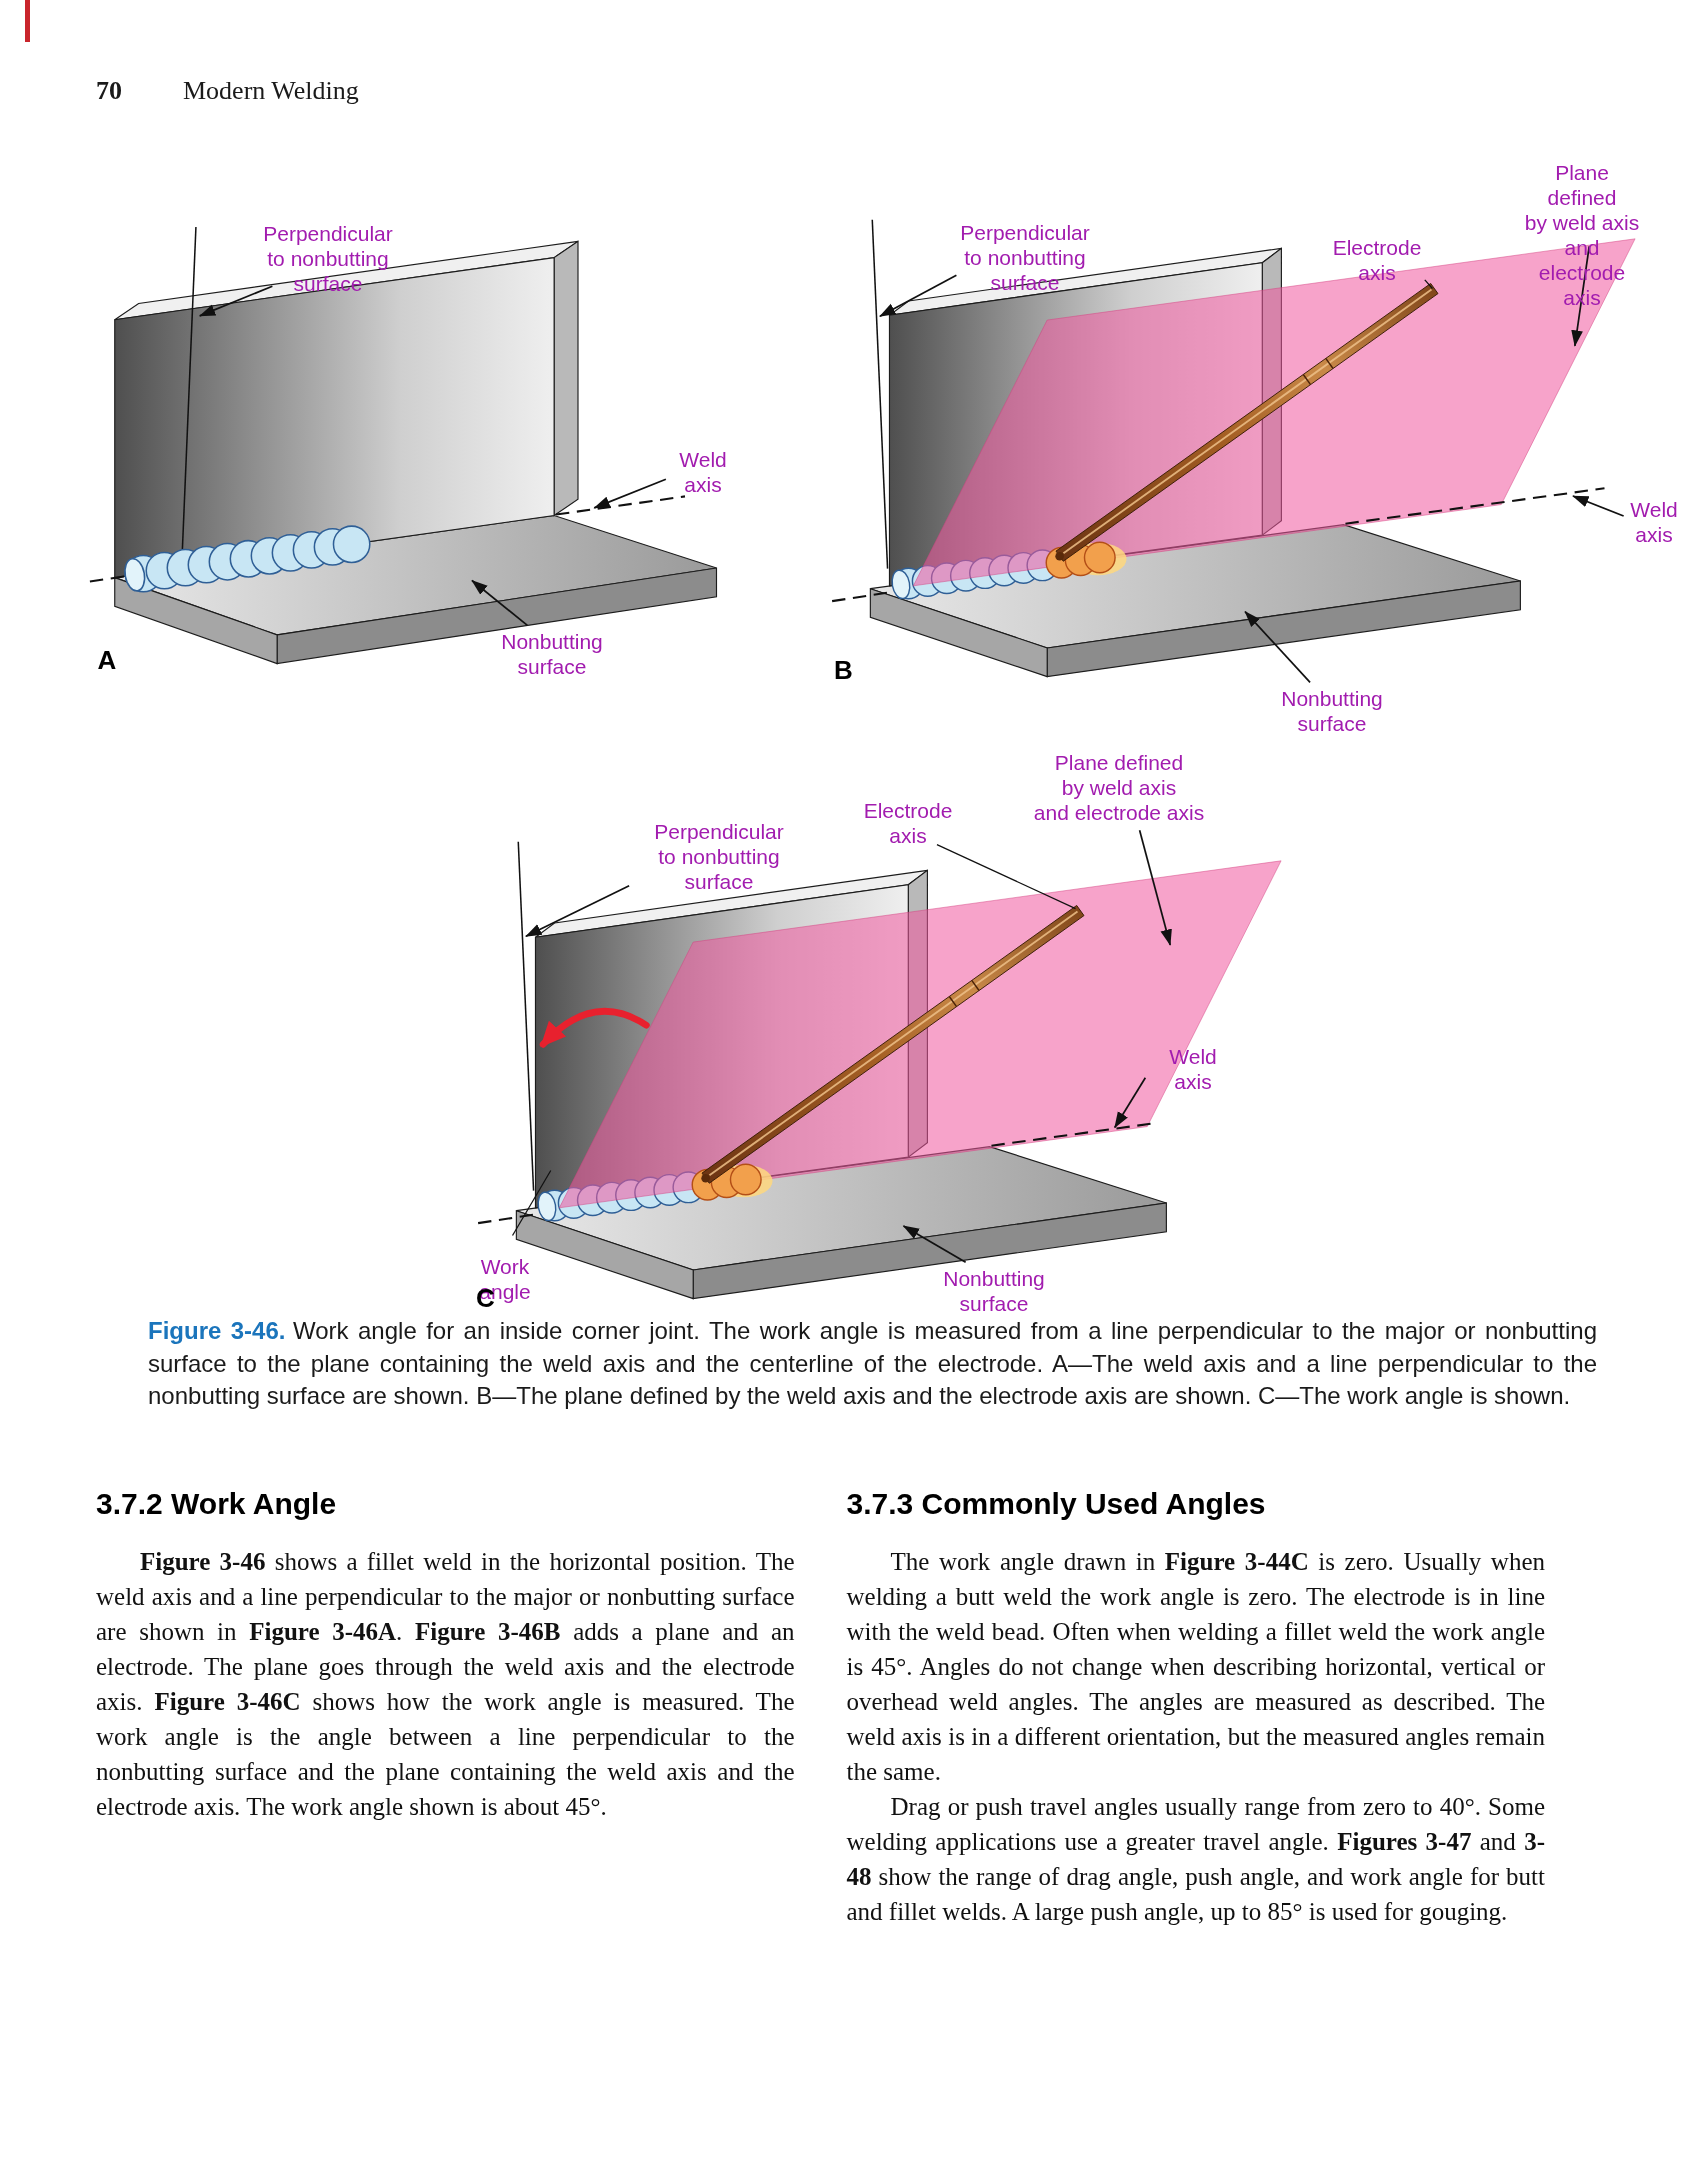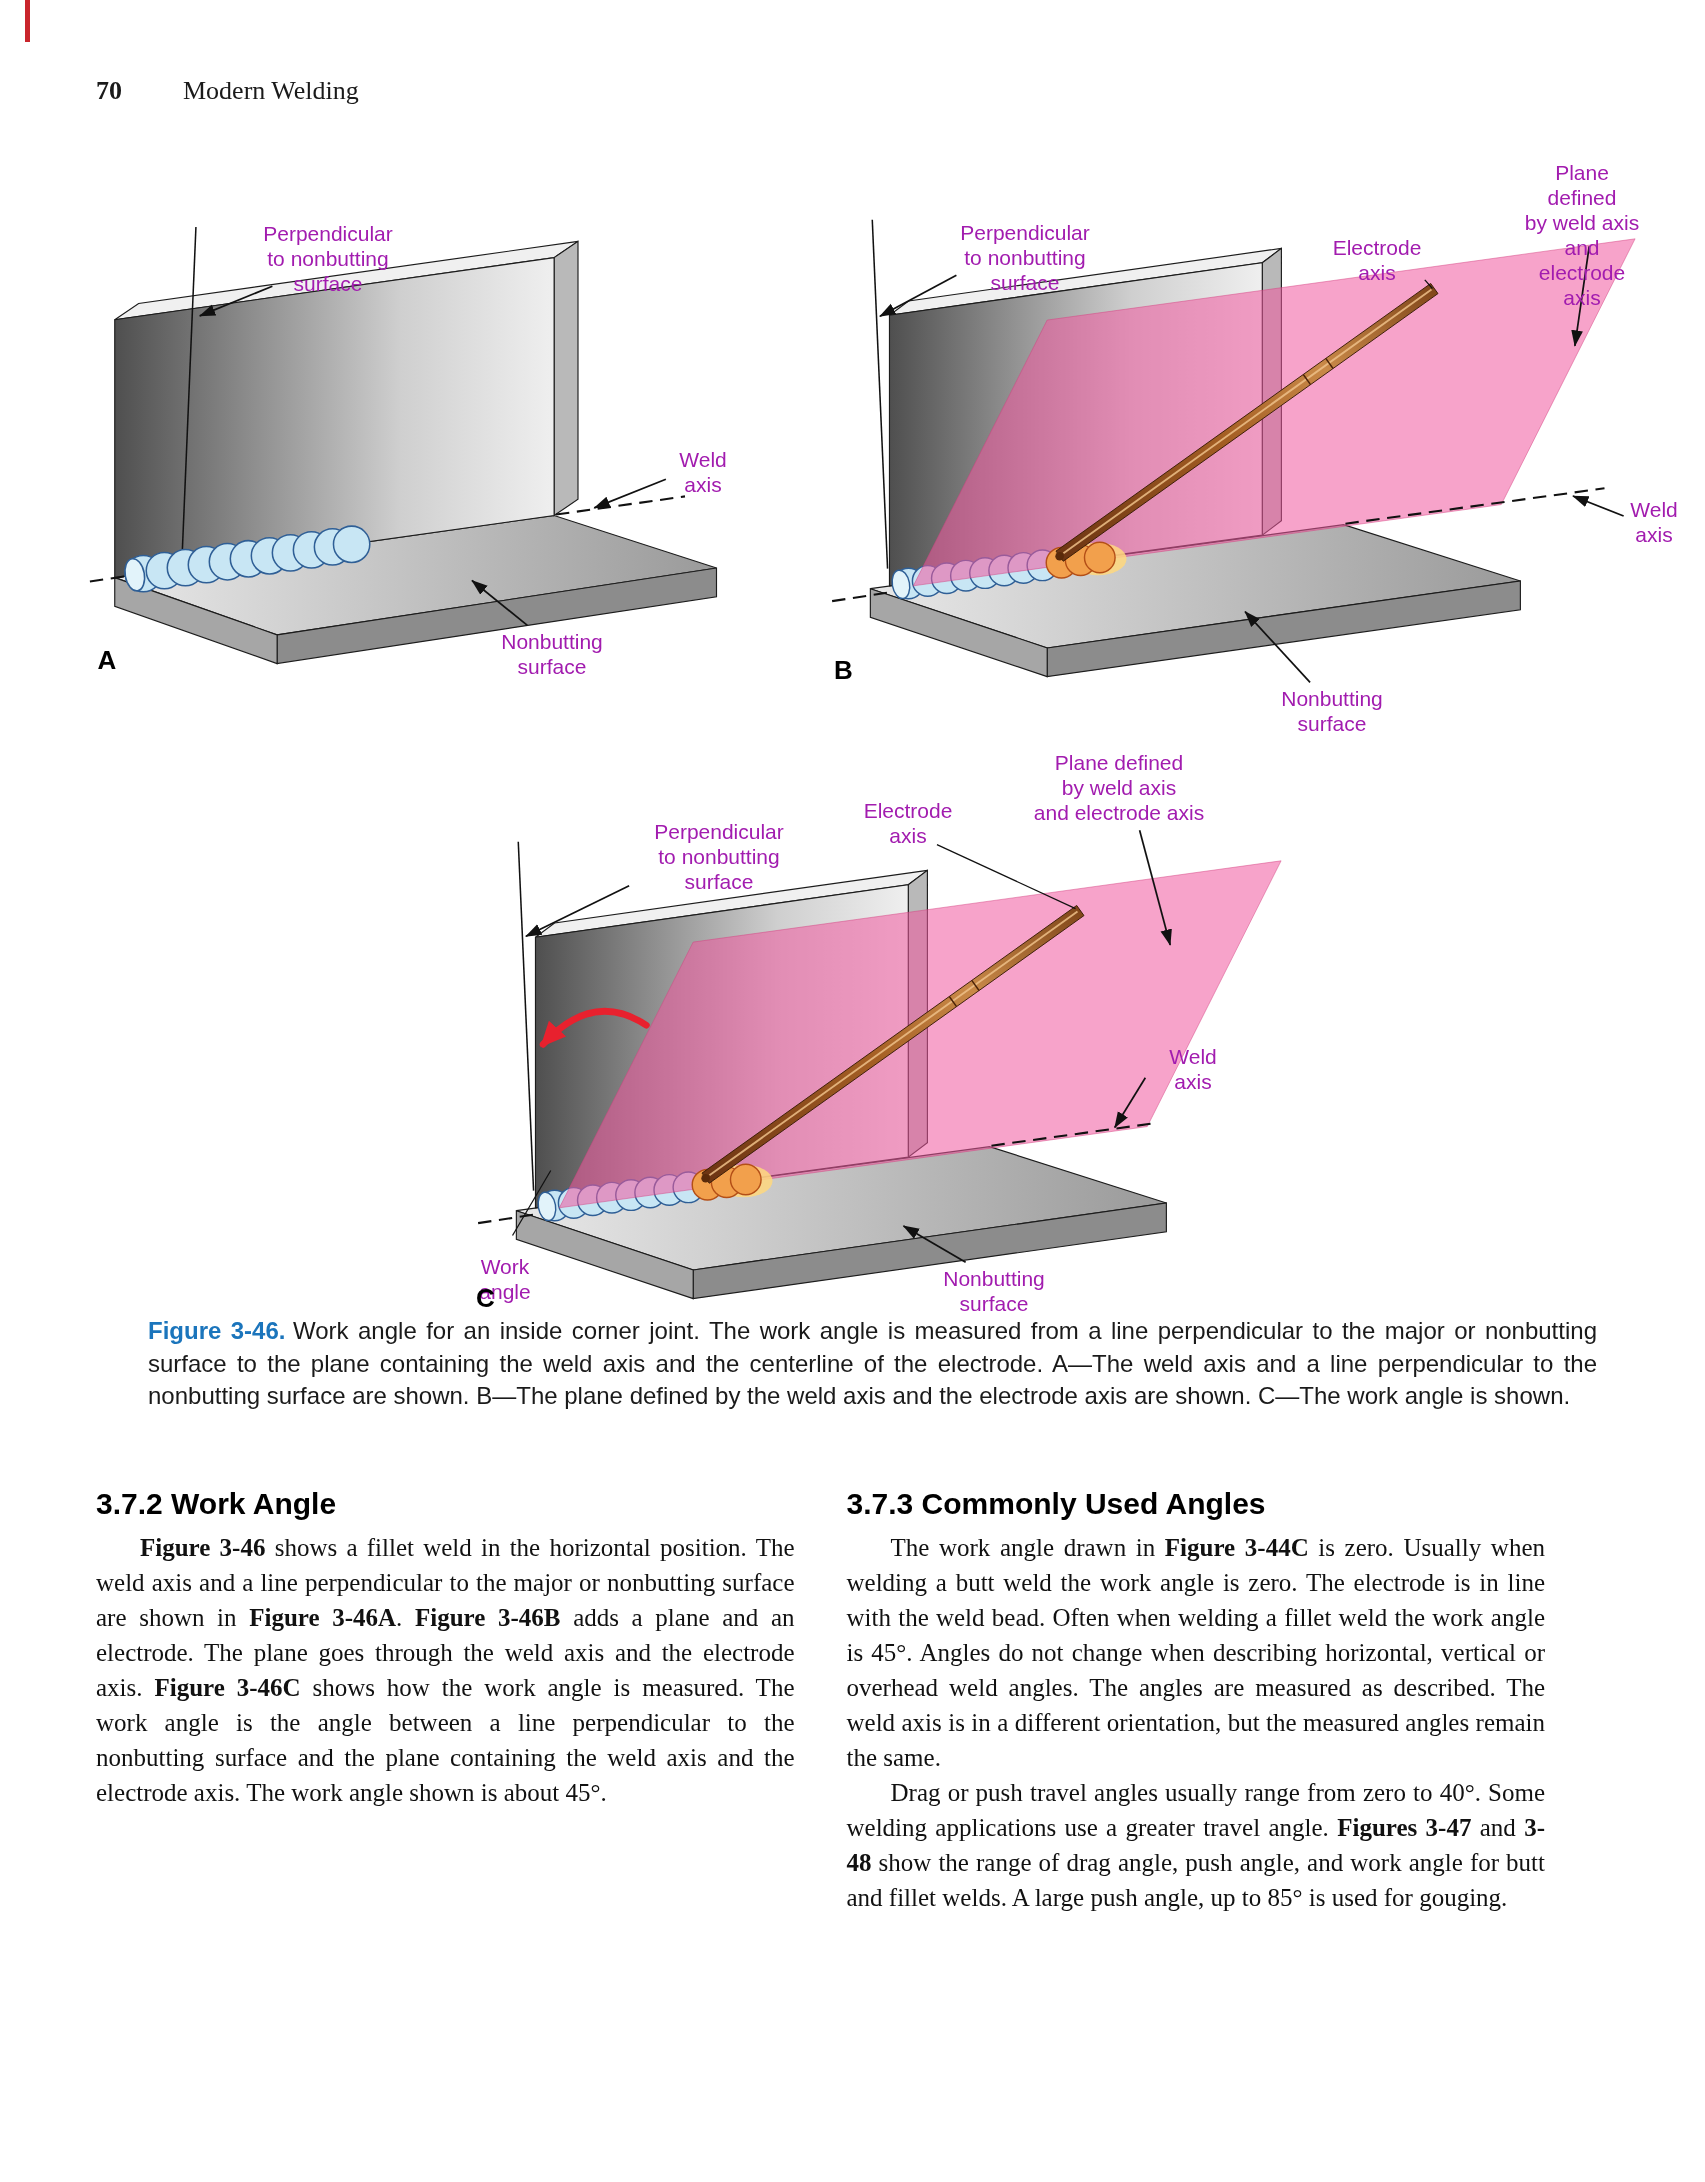--- a/index.html
+++ b/index.html
@@ -23,21 +23,21 @@
   .leader { stroke:#111; stroke-width:1.3; fill:none; }
   .redarc { stroke:#e8212e; stroke-width:7; fill:none; stroke-linecap:round; }
   .caption {
     position:absolute; left:100px; top:1315px; width:1449px;
     font-family:"Liberation Sans", sans-serif; font-size:24px; line-height:32.5px;
     text-align:justify; color:#1a1a1a;margin-left:48px;
   }
   .caption-lead { color:#1b75bc; font-weight:bold; margin-right:7.6px; }
   .columns { position:absolute; left:96px; top:1487px; width:1449px; display:flex; gap:52px; }
   .col { width:699px; }
-  .col h2 { font-family:"Liberation Sans", sans-serif; font-size:30px; color:#000; margin:0 0 9px 0; }
+  .col h2 { font-family:"Liberation Sans", sans-serif; font-size:30px; color:#000; margin:0 0 23px 0; }
   .col p { font-size:25px; line-height:35px; text-align:justify; text-indent:44px; color:#111; }
   .seg-b { font-weight:bold; }
   .seg-bi { font-weight:bold; font-style:italic; }
 </style>
 </head>
 <body>
 
 <div class="page">
 
   <svg width="0" height="0" style="position:absolute" aria-hidden="true">

